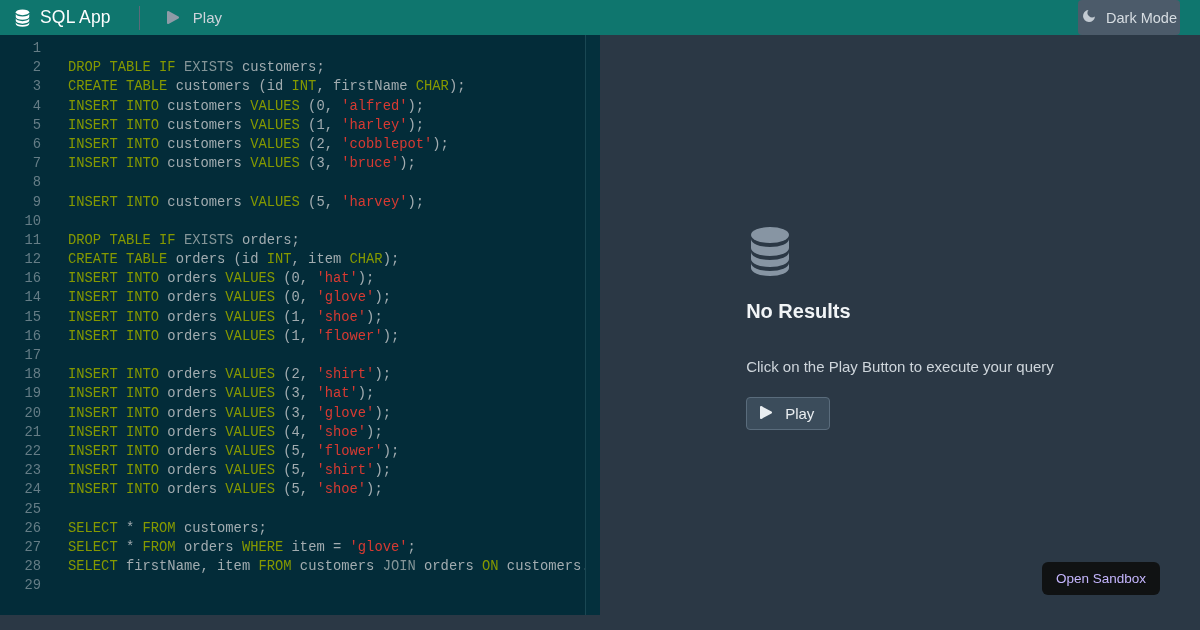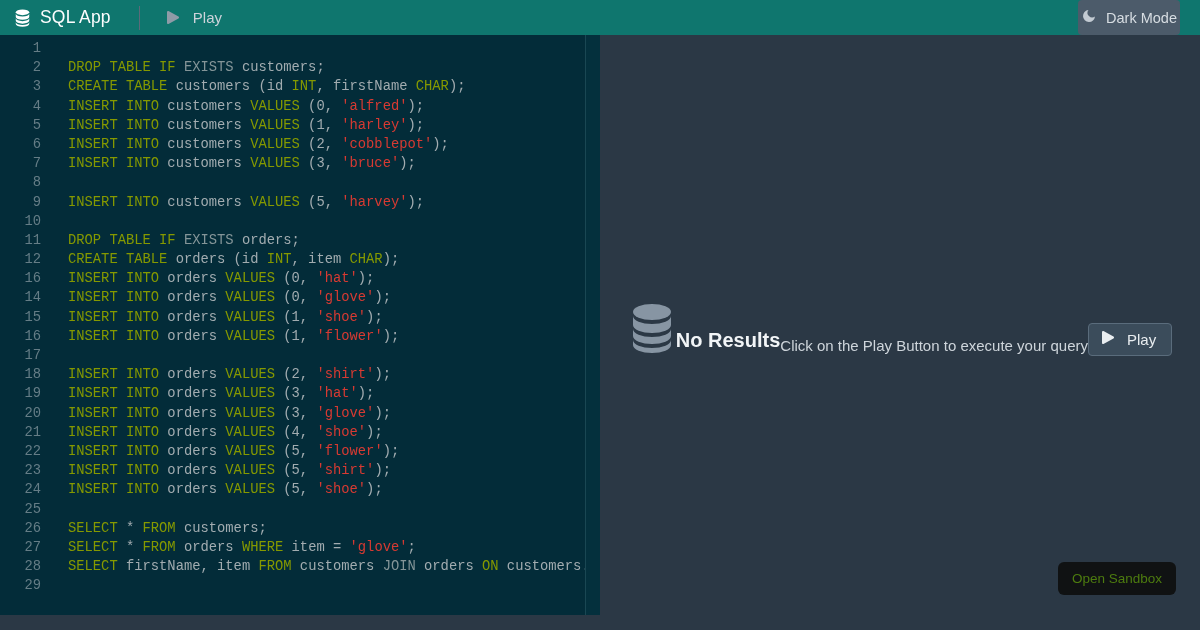--- a/index.html
+++ b/index.html
@@ -67,45 +67,45 @@
   }
 
   
   .results {
     flex: 1; height: 100%;
     background: #2b3845;
     position: relative;
     display: flex; flex-direction: column;
     align-items: center; justify-content: center;
   }
-  .results-inner { display: flex; flex-direction: row; align-items: center; margin-top: 6px; }
+  .results-inner { display: flex; flex-direction: column; align-items: flex-start; margin-top: 6px; }
   .results-db-icon svg { display: block; }
   .results-title {
     margin-top: 24px;
     font-size: 20px; font-weight: bold; color: #f2f5f7;
   }
   .results-subtitle {
     margin-top: 35px;
     font-size: 15px; color: #ced5db;
   }
   .play-btn {
     margin-top: 22px;
     display: flex; align-items: center; gap: 13px;
     background: #3b4c5b;
     border: 1px solid #5a6c7c;
     border-radius: 4px;
     padding: 7px 15px 7px 13px;
     cursor: pointer;
   }
   .play-btn-label { font-size: 15px; color: #e9edf0; }
   .open-sandbox-btn {
-    position: absolute; right: 24px; bottom: 20px;
+    position: absolute; right: 40px; bottom: 20px;
     background: #101213; border: none; border-radius: 6px;
     padding: 9px 14px;
-    font-size: 13.5px; color: #4d7c0f;
+    font-size: 13.5px; color: #c4b5fd;
     font-family: "Liberation Sans", sans-serif;
     cursor: pointer;
   }
 </style>
 </head>
 <body>
 
 <header class="topbar">
   <div class="brand">
     <span class="db-icon">

